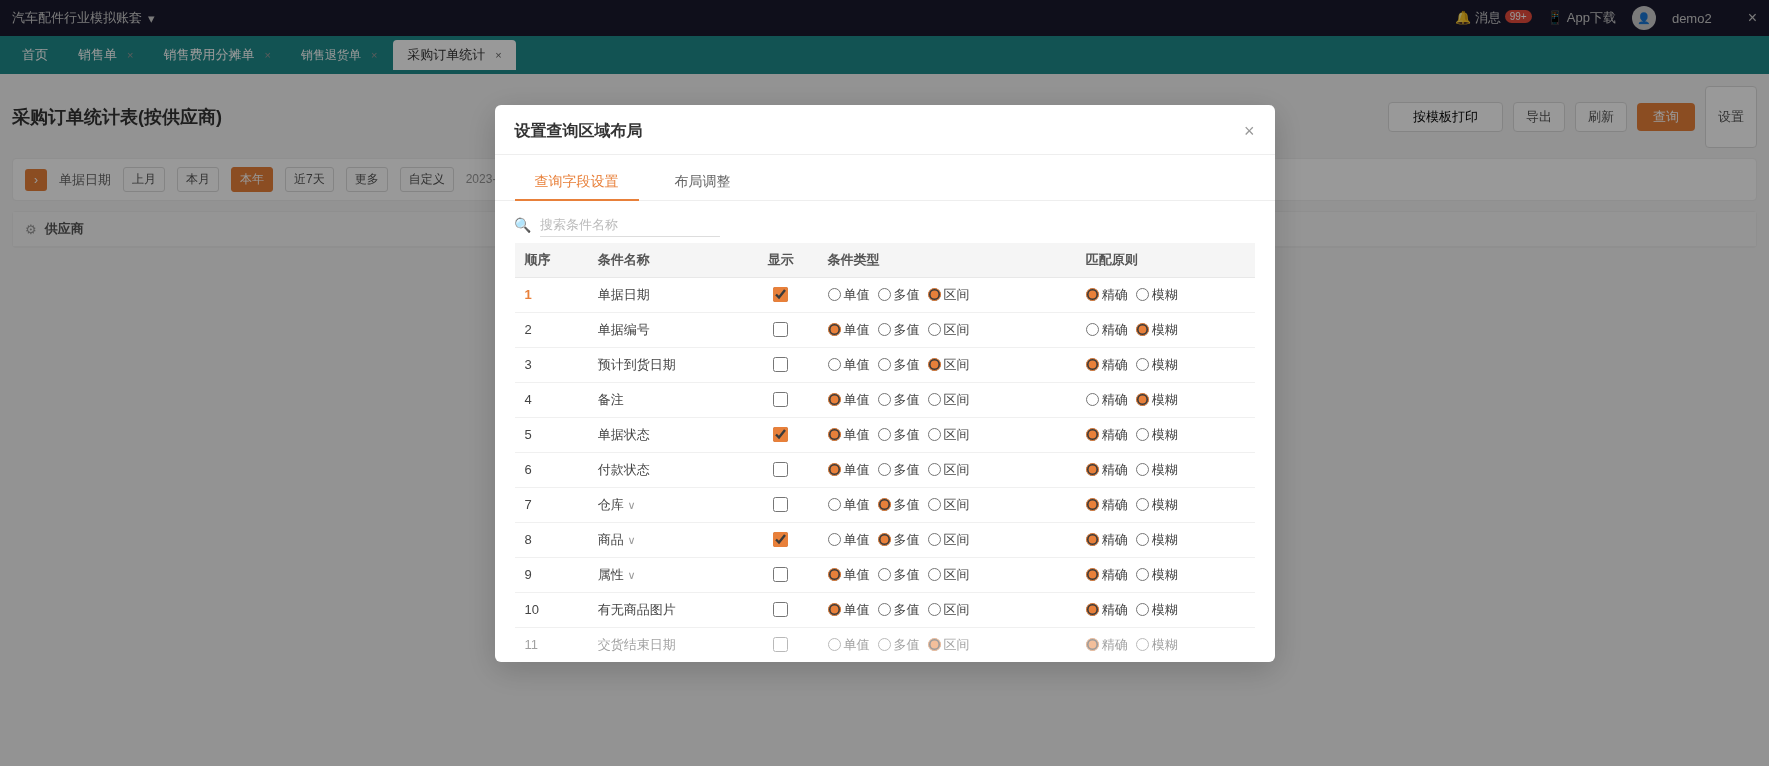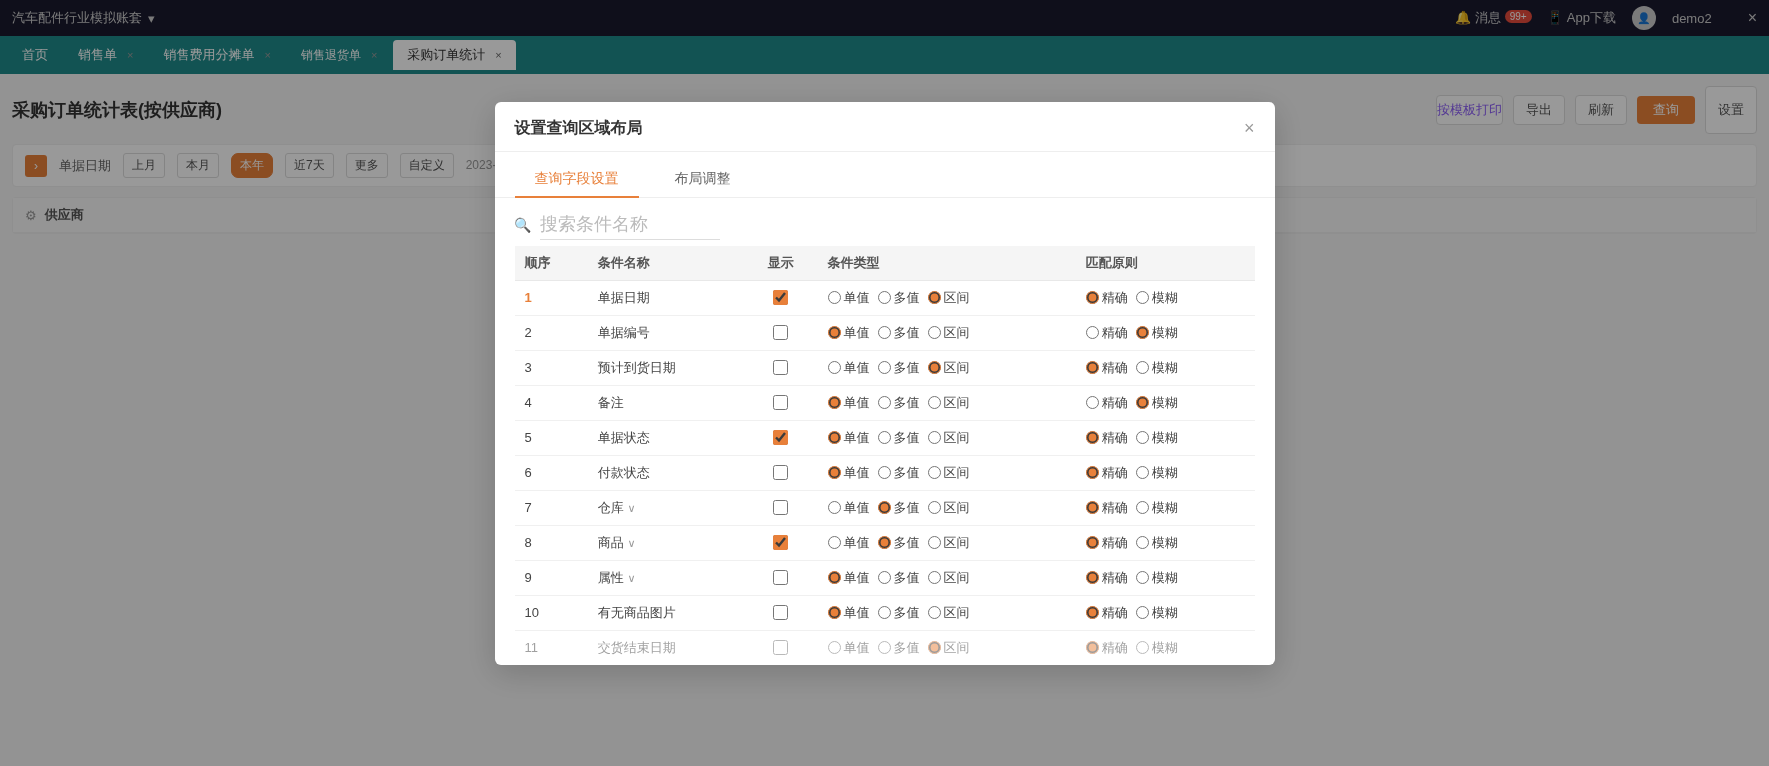--- a/index.html
+++ b/index.html
@@ -49,41 +49,41 @@
       position: relative;
     }
     .page-header {
       display: flex;
       align-items: center;
       justify-content: space-between;
       margin-bottom: 10px;
     }
     .page-title { font-size: 18px; font-weight: bold; color: #333; }
     .page-actions { display: flex; align-items: center; gap: 10px; }
-    .btn-print { border: 1px solid #ddd; background: #fff; padding: 5px 0; border-radius: 4px; cursor: pointer; font-size: 13px; color: #8b5cf6; }
+    .btn-print { border: 1px solid #ddd; background: #fff; padding: 5px 24px; border-radius: 4px; cursor: pointer; font-size: 13px; color: #000000; }
     .btn-export { border: 1px solid #ddd; background: #fff; padding: 5px 12px; border-radius: 4px; cursor: pointer; font-size: 13px; color: #555; }
     .btn-refresh { border: 1px solid #ddd; background: #fff; padding: 5px 12px; border-radius: 4px; cursor: pointer; font-size: 13px; color: #555; }
     .btn-query { background: #e8803a; color: #fff; padding: 5px 16px; border-radius: 4px; border: none; cursor: pointer; font-size: 13px; }
-    .btn-settings { background: #fff; border: 1px solid #ddd; padding: 14px 12px; border-radius: 4px; cursor: pointer; font-size: 13px; color: #555; }
+    .btn-settings { background: #fff; border: 1px solid #ddd; padding: 21px 12px; border-radius: 4px; cursor: pointer; font-size: 13px; color: #555; }
 
     
     .filter-bar {
       background: #fff;
       border: 1px solid #eee;
       border-radius: 4px;
       padding: 8px 12px;
       display: flex;
       align-items: center;
       gap: 12px;
       margin-bottom: 10px;
     }
     .filter-bar .toggle-btn { background: #e8803a; color: #fff; border: none; width: 22px; height: 22px; border-radius: 3px; cursor: pointer; font-size: 12px; }
     .filter-label { color: #666; font-size: 13px; }
     .date-btn { padding: 3px 8px; border: 1px solid #ddd; border-radius: 3px; cursor: pointer; background: #fff; font-size: 12px; color: #555; }
-    .date-btn.active { background: #e8803a; color: #fff; border-color: #e8803a; border-radius: 7px; }
+    .date-btn.active { background: #e8803a; color: #fff; border-color: #e8803a; }
     .date-range { color: #999; font-size: 12px; }
 
     
     .table-area {
       background: #fff;
       border: 1px solid #eee;
       border-radius: 4px;
     }
     .table-header-row {
       display: flex;
@@ -152,21 +152,21 @@
       padding: 12px 20px 6px;
       display: flex;
       align-items: center;
       gap: 8px;
     }
     .search-icon-wrap { color: #999; font-size: 14px; }
     .dialog-search input {
       border: none;
       border-bottom: 1px solid #ddd;
       outline: none;
-      font-size: 18px;
+      font-size: 13px;
       padding: 4px 0;
       width: 180px;
       color: #666;
     }
     .dialog-search input::placeholder { color: #bbb; }
 
     
     .dialog-table-wrap {
       flex: 1;
       overflow-y: auto;

